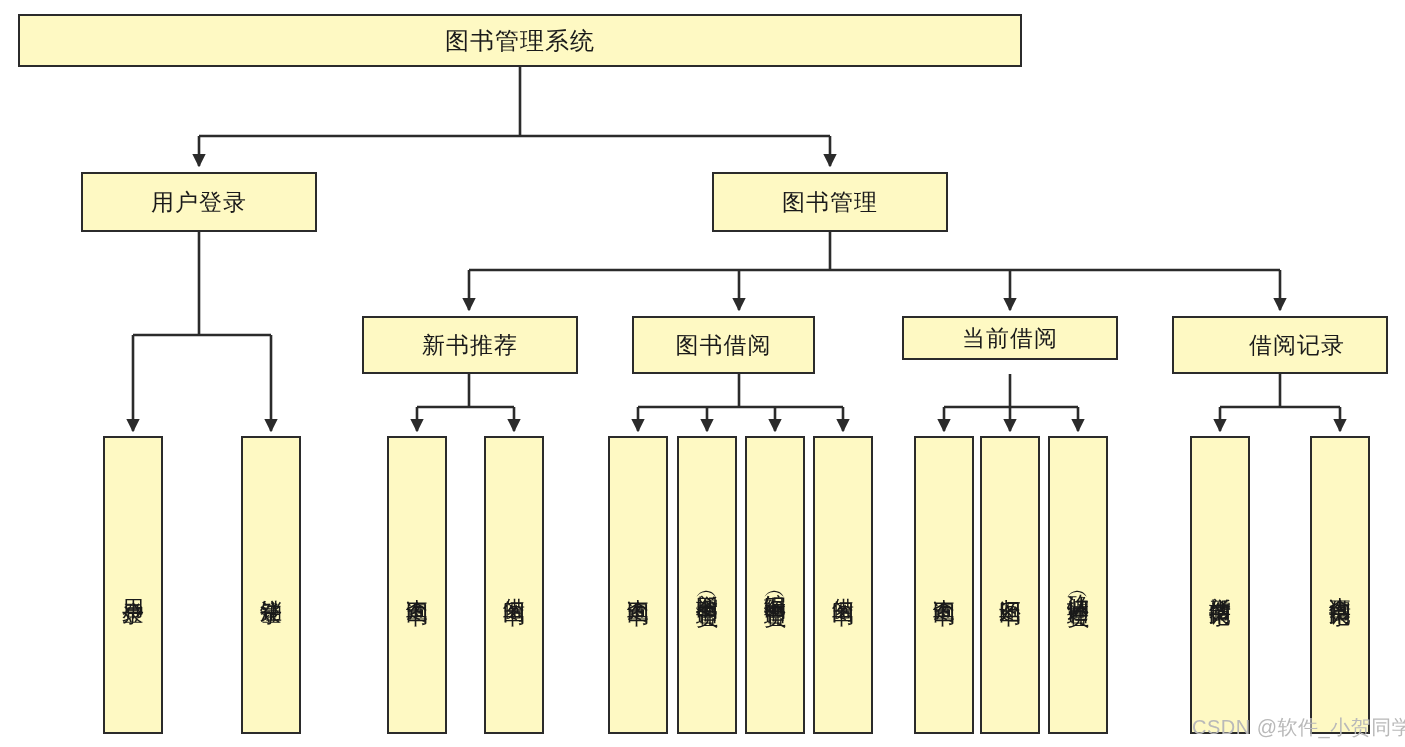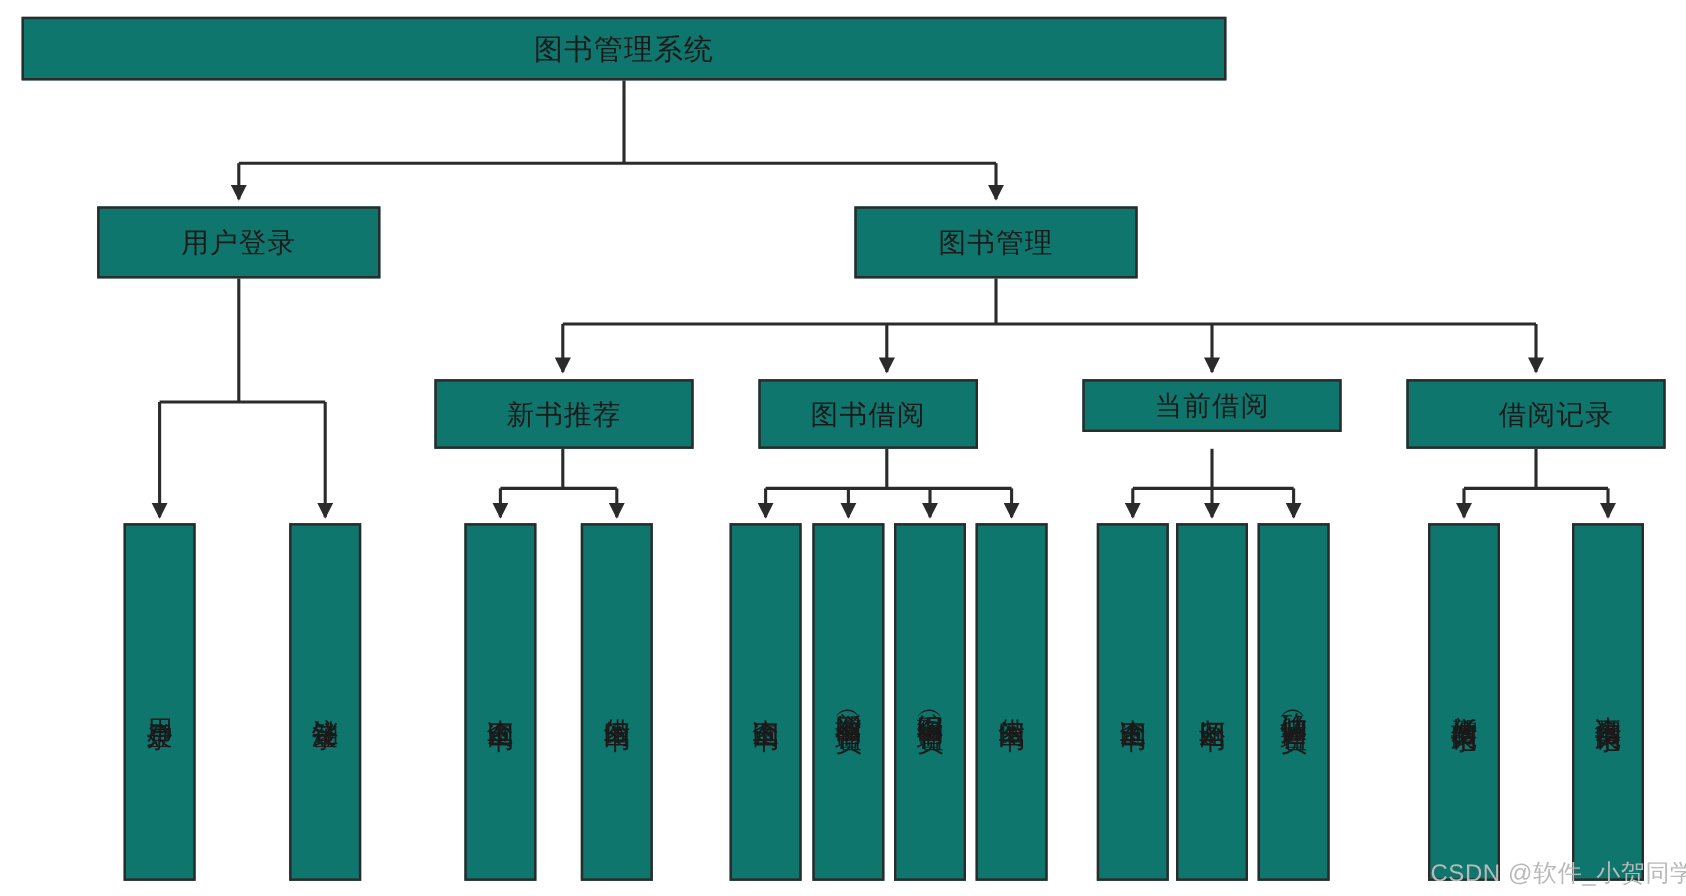--- a/index.html
+++ b/index.html
@@ -21,21 +21,21 @@
     position: absolute;
     left: 0;
     top: 0;
     width: 1405px;
     height: 747px;
     pointer-events: none;
   }
   .node {
     position: absolute;
     box-sizing: border-box;
-    background: #0f766e;
+    background: #fef9c3;
     border: 2.5px solid #2b2b2b;
     display: flex;
     align-items: center;
     justify-content: center;
     color: #1a1a1a;
   }
   .node.horiz {
     font-size: 23px;
     letter-spacing: 1px;
   }

